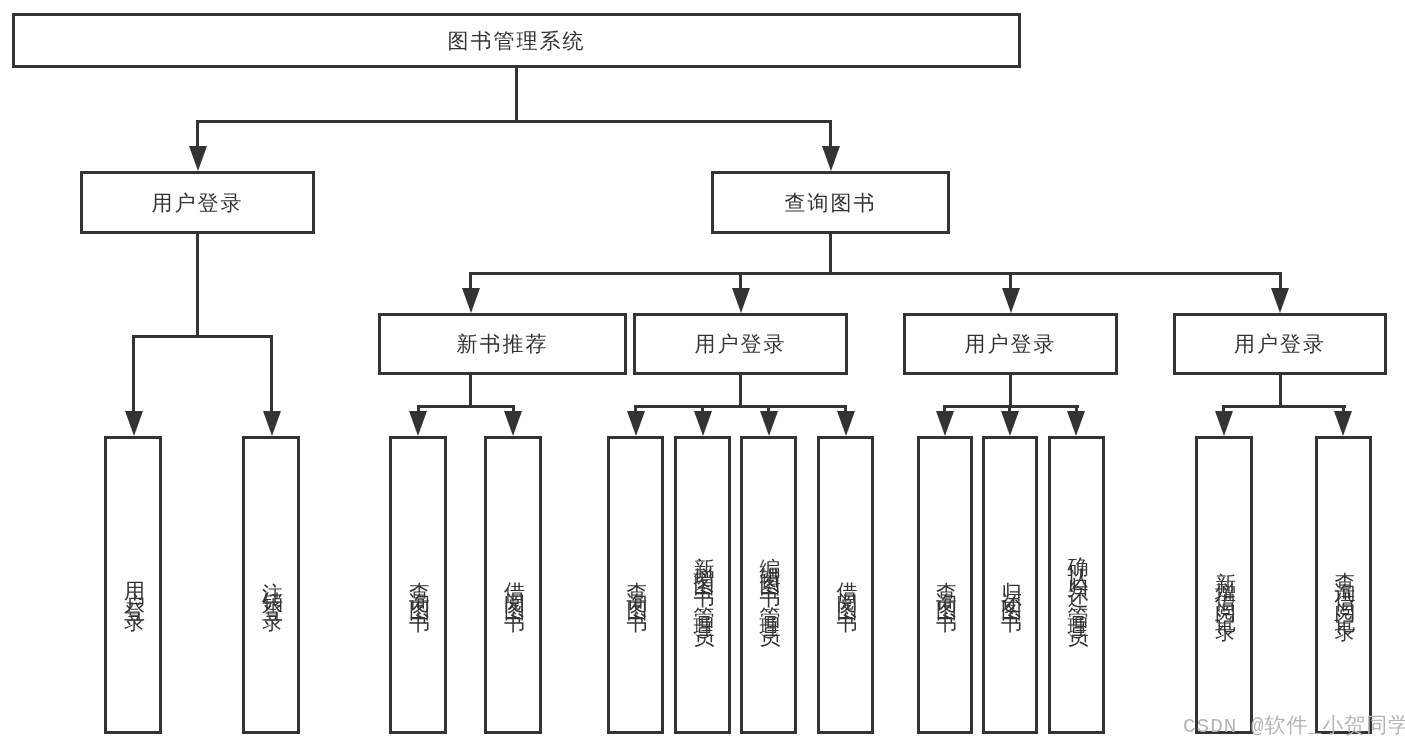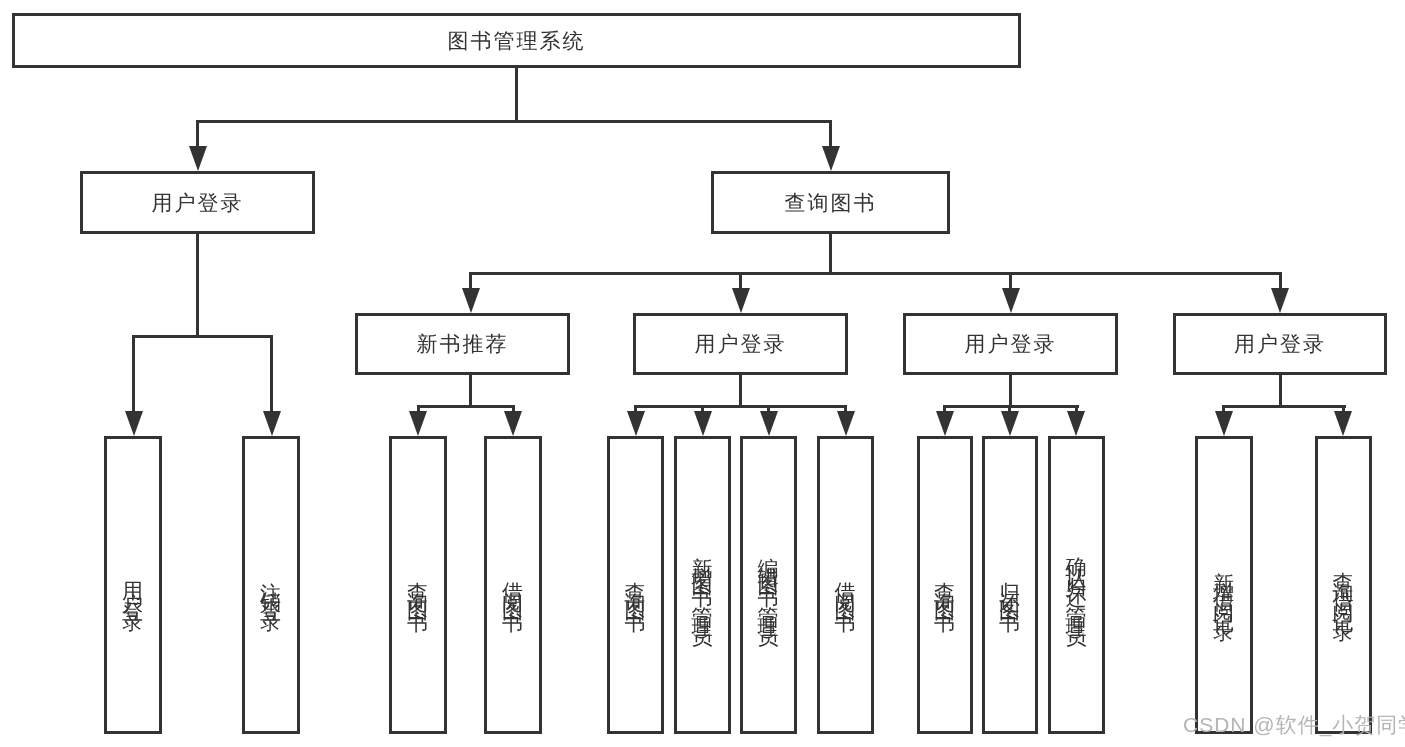--- a/index.html
+++ b/index.html
@@ -5,21 +5,21 @@
   :root{
     --line:#333333;
     --wm:#b5b5b5;
     --bg:#ffffff;
   }
   html,body{margin:0;padding:0;background:var(--bg);}
   #canvas{
     position:relative;
     width:1405px;height:747px;
     background:var(--bg);
-    font-family:Liberation Sans, sans-serif;
+    font-family:Liberation Mono, monospace;
     color:var(--line);
     overflow:hidden;
   }
   .box{
     position:absolute;
     border:3px solid var(--line);
     background:#fff;
     box-sizing:border-box;
     display:flex;align-items:center;justify-content:center;
     font-size:21px;letter-spacing:2px;
@@ -56,21 +56,21 @@
 <body>
 
 <div id="canvas">
 
   <div class="box" style="left:12px;top:13px;width:1009px;height:55px">图书管理系统</div>
 
   <div class="box" style="left:80px;top:171px;width:235px;height:63px">用户登录</div>
 
   <div class="box" style="left:711px;top:171px;width:239px;height:63px">查询图书</div>
 
-  <div class="box" style="left:355px;top:313px;width:215px;height:62px">新书推荐</div>
+  <div class="box" style="left:378px;top:313px;width:249px;height:62px">新书推荐</div>
 
   <div class="box" style="left:633px;top:313px;width:215px;height:62px">用户登录</div>
 
   <div class="box" style="left:903px;top:313px;width:215px;height:62px">用户登录</div>
 
   <div class="box" style="left:1173px;top:313px;width:214px;height:62px">用户登录</div>
 
   <div class="box v" style="left:104px;top:436px;width:58px;height:298px">用户登录</div>
 
   <div class="box v" style="left:242px;top:436px;width:58px;height:298px">注销登录</div>

